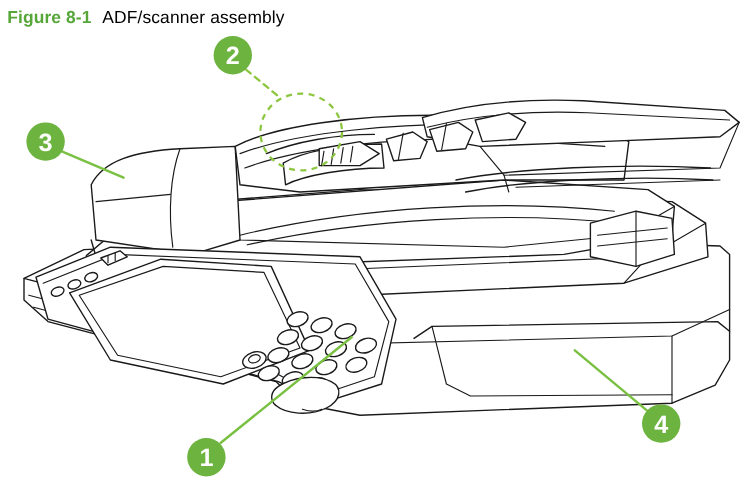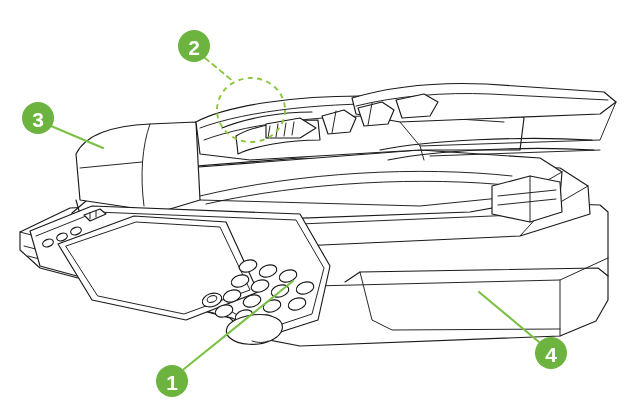--- a/index.html
+++ b/index.html
@@ -107,20 +107,23 @@
     font-weight: bold;
     text-anchor: middle;
     dominant-baseline: central;
   }
 </style>
 </head>
 <body>
 
 <div id="figure-page">
 
+  <div class="caption">
+    <span class="caption-number">Figure 8-1</span><span class="caption-title">ADF/scanner assembly</span>
+  </div>
 
   <div id="drawing-area">
     <svg width="627" height="414" viewBox="0 0 627 414" xmlns="http://www.w3.org/2000/svg">
 
       <g>
 
         <path class="line-art" d="M20 232 L70 208 L330 196 L600 205 L608 212 L608 300
                                   L596 321 L560 336 L300 346 L248 336 L230 318
                                   L40 268 L20 250 Z"></path>
 

